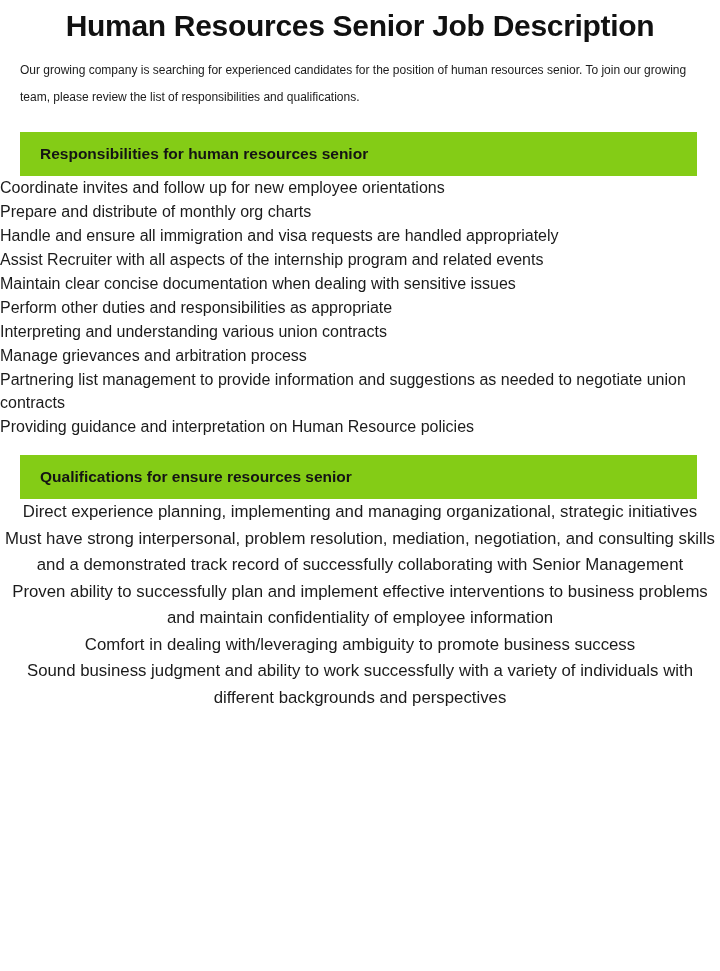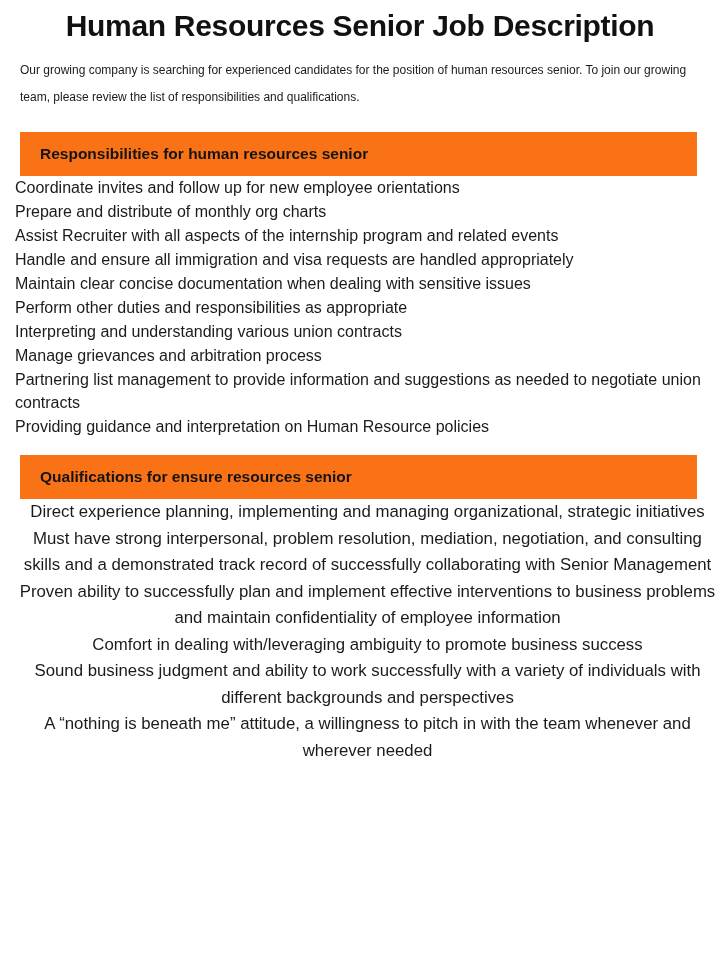--- a/index.html
+++ b/index.html
@@ -40,21 +40,21 @@
     margin: 11px 0 0 0;
     padding: 0 26px 0 20px;
     font-size: 12px;
     line-height: 27px;
     color: #1b1b1b;
     font-weight: 400;
   }
 
   
   .section-band {
-    background: #f97316;
+    background: #84cc16;
     margin: 0 23px 0 20px;
     padding: 13px 0 14px 20px;
     box-sizing: border-box;
   }
   .section-band .band-text {
     font-size: 15.5px;
     line-height: 17px;
     font-weight: bold;
     color: #141414;
     display: block;
@@ -67,21 +67,20 @@
   ul.bullets {
     margin: 0;
     padding: 0;
     list-style: none;
   }
 
   ul.bullets li {
     position: relative;
     box-sizing: border-box;
     color: #1b1b1b;
-    padding-left: 15px;
   }
 
   ul.bullets li::before {
     content: "\2022";
     position: absolute;
     color: #1b1b1b;
     font-size: 15px;
     line-height: inherit;
   }
 
@@ -127,38 +126,37 @@
 
   <p class="intro">Our growing company is searching for experienced candidates for the position of human resources senior. To join our growing team, please review the list of responsibilities and qualifications.</p>
 
   <div class="band-resp-wrap">
     <div class="section-band">
       <span class="band-text">Responsibilities for human resources senior</span>
     </div>
     <ul class="bullets list-responsibilities">
         <li>Coordinate invites and follow up for new employee orientations</li>
         <li>Prepare and distribute of monthly org charts</li>
+        <li>Handle and ensure all immigration and visa requests are handled appropriately</li>
         <li>Assist Recruiter with all aspects of the internship program and related events</li>
-        <li>Handle and ensure all immigration and visa requests are handled appropriately</li>
         <li>Maintain clear concise documentation when dealing with sensitive issues</li>
         <li>Perform other duties and responsibilities as appropriate</li>
         <li>Interpreting and understanding various union contracts</li>
         <li>Manage grievances and arbitration process</li>
         <li>Partnering list management to provide information and suggestions as needed to negotiate union contracts</li>
         <li>Providing guidance and interpretation on Human Resource policies</li>
       </ul>
   </div>
 
   <div class="band-qual-wrap">
     <div class="section-band">
       <span class="band-text">Qualifications for ensure resources senior</span>
     </div>
     <ul class="bullets list-qualifications">
         <li>Direct experience planning, implementing and managing organizational, strategic initiatives</li>
         <li>Must have strong interpersonal, problem resolution, mediation, negotiation, and consulting skills and a demonstrated track record of successfully collaborating with Senior Management</li>
         <li>Proven ability to successfully plan and implement effective interventions to business problems and maintain confidentiality of employee information</li>
         <li>Comfort in dealing with/leveraging ambiguity to promote business success</li>
         <li>Sound business judgment and ability to work successfully with a variety of individuals with different backgrounds and perspectives</li>
-        <li>A “nothing is beneath me” attitude, a willingness to pitch in with the team whenever and wherever needed</li>
       </ul>
   </div>
 
 </div>
 
 </body></html>

